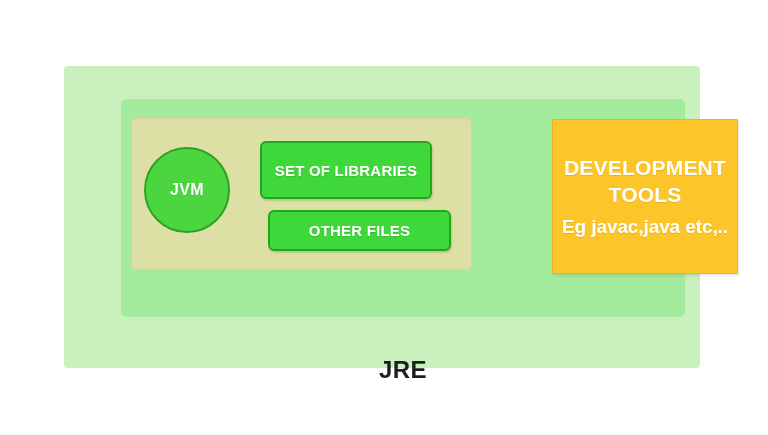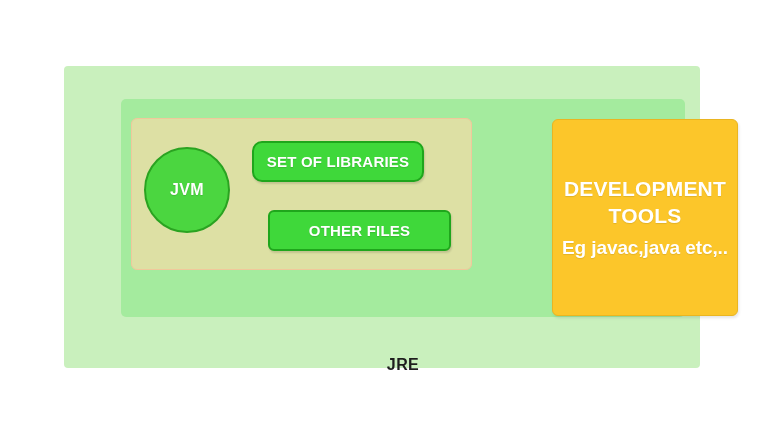--- a/index.html
+++ b/index.html
@@ -96,43 +96,42 @@
   }
   .green-btn .label {
     color: #ffffff;
     font-weight: bold;
     font-size: 15px;
     letter-spacing: 0.2px;
     text-shadow: 0 1px 1px rgba(0,0,0,0.13);
     white-space: nowrap;
   }
   .btn-libraries {
-    left: 120px;
+    left: 128px;
     top: 22px;
     width: 172px;
-    height: 41px;
-    border-radius: 10px;
+    height: 58px;
   }
   .btn-otherfiles {
     left: 136px;
     top: 91px;
     width: 183px;
     height: 41px;
   }
 
   
   .dev-tools {
     position: absolute;
     left: 431px;
     top: 20px;
     width: 186px;
-    height: 197px;
+    height: 155px;
     background: #fcc62a;
     border: 1px solid #eab521;
-    border-radius: 6px;
+    border-radius: 1px;
     box-sizing: border-box;
     display: flex;
     flex-direction: column;
     align-items: center;
     justify-content: center;
     box-shadow: 1px 2px 3px rgba(0,0,0,0.10);
   }
   .dev-tools .dt-title {
     color: #ffffff;
     font-weight: bold;
@@ -152,21 +151,21 @@
     letter-spacing: -0.1px;
     text-shadow: 0 1px 1px rgba(0,0,0,0.10);
     white-space: nowrap;
   }
 
   
   .caption {
     position: absolute;
     color: #1e1e1e;
     font-weight: bold;
-    font-size: 16px;
+    font-size: 24px;
     letter-spacing: 0.4px;
     white-space: nowrap;
   }
   .jre-caption {
     left: 0;
     right: 0;
     top: 257px;
     text-align: center;
   }
   .jdk-caption {

